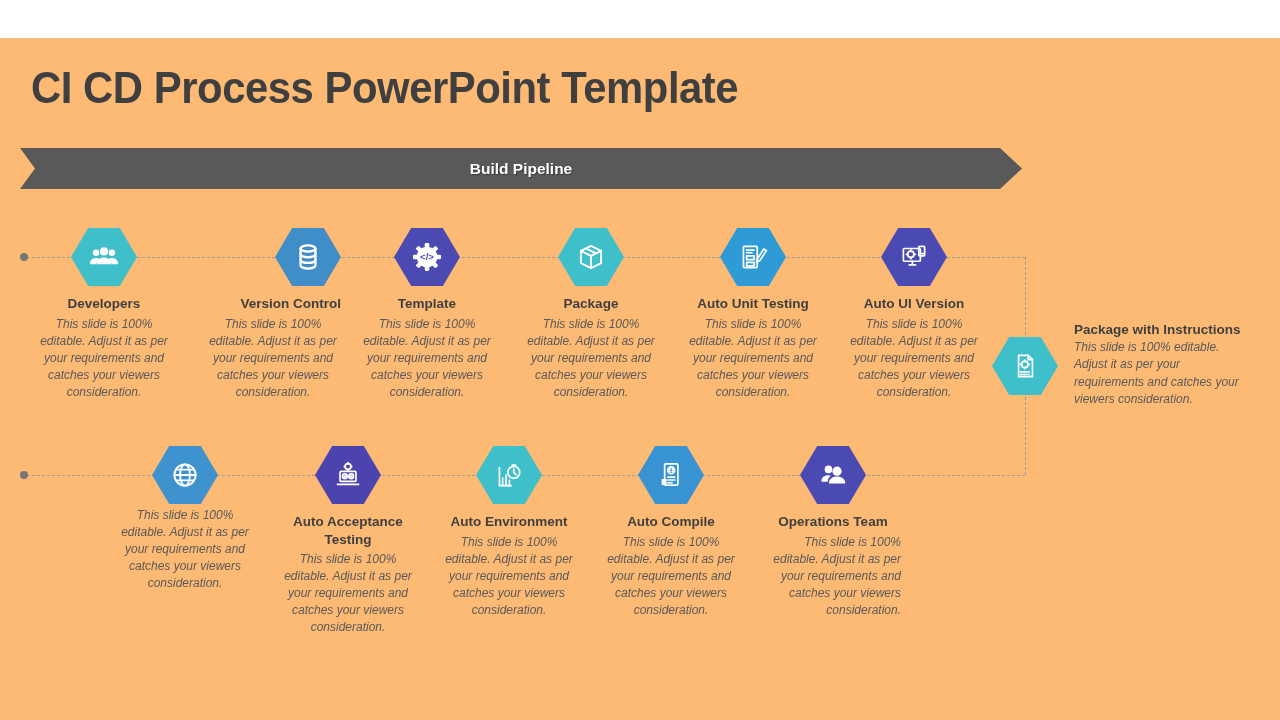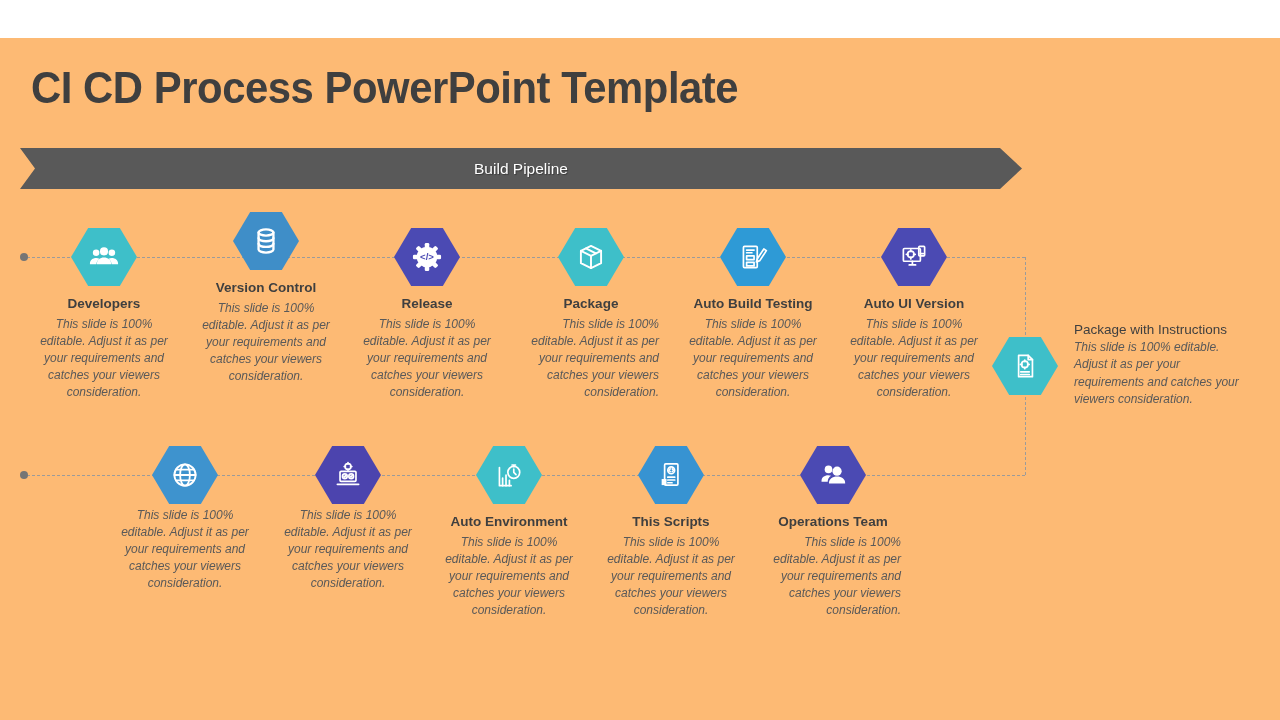--- a/index.html
+++ b/index.html
@@ -9,21 +9,21 @@
   }
   .title {
     position:absolute; left:31px; top:24px;
     font-size:45px; font-weight:bold; color:#3f3f3f;
     letter-spacing:-0.5px; transform:scaleX(.93); transform-origin:left top;
     white-space:nowrap;
   }
   .banner {
     position:absolute; left:20px; width:1002px; height:41px;
     display:flex; align-items:center; justify-content:center;
-    color:#fff; font-weight:normal; font-size:15.5px;
+    color:#fff; font-weight:bold; font-size:15.5px;
     background-color:var(--c,#595959);
     text-shadow:1px 1px 1px rgba(0,0,0,.35);
   }
   .banner-build { top:110px; clip-path:polygon(0 0, calc(100% - 22px) 0, 100% 50%, calc(100% - 22px) 100%, 0 100%, 15px 50%); }
   .banner-release { top:644px; height:39px; clip-path:polygon(22px 0, 100% 0, calc(100% - 15px) 50%, 100% 100%, 22px 100%, 0 50%); }
 
   .line { position:absolute; z-index:1; }
   .line-h { border-top:1px dashed #9b9b9b; height:0; }
   .line-v { border-left:1px dashed #9b9b9b; width:0; }
   .dot { position:absolute; z-index:1; width:8px; height:8px; border-radius:50%; background:#757575; }
@@ -37,21 +37,21 @@
     clip-path:polygon(26% 0%, 74% 0%, 100% 50%, 74% 100%, 26% 100%, 0% 50%);
     background-color:var(--c,#3ebfc9);
     display:flex; align-items:center; justify-content:center;
   }
   .hex svg { display:block; }
   .node-title { margin-top:9px; font-size:13.5px; font-weight:bold; color:#3f3f3f; line-height:1.3; }
   .node-desc  { margin-top:3px; width:136px; font-size:12px; font-style:italic; color:#595959; line-height:1.42; }
 
   .callout-hex { position:absolute; z-index:2; left:992px; top:299px; }
   .callout-text { position:absolute; z-index:2; left:1074px; top:284px; width:192px; text-align:left; }
-  .callout-title { font-size:13.5px; font-weight:normal; color:#3f3f3f; }
+  .callout-title { font-size:13.5px; font-weight:bold; color:#3f3f3f; }
   .callout-desc { margin-top:2px; width:168px; font-size:12px; font-style:italic; color:#595959; line-height:1.45; }
 </style>
 </head>
 <body>
 
 <div class="slide">
 
   <div class="title">CI CD Process PowerPoint Template</div>
 
   <div class="banner banner-build" style="--c: #595959;">
@@ -74,21 +74,21 @@
           <path d="M3.5 22.5v-.9c0-2.9 2.5-4.8 5.6-4.8 1.1 0 2.1.25 2.9.7-1.7 1.2-2.7 3-2.7 5z"></path>
           <path d="M28.5 22.5v-.9c0-2.9-2.5-4.8-5.6-4.8-1.1 0-2.1.25-2.9.7 1.7 1.2 2.7 3 2.7 5z"></path>
           <path d="M9.7 22.5v-.7c0-3.3 2.8-5.4 6.3-5.4s6.3 2.1 6.3 5.4v.7z"></path>
         </g>
       </svg>
     </div>
     <div class="node-title">Developers</div>
     <div class="node-desc">This slide is 100% editable. Adjust it as per your requirements and catches your viewers consideration.</div>
   </div>
 
-  <div class="node" style="left:191px; top:174px;">
+  <div class="node" style="left:191px; top:190px;align-items:flex-end;">
     <div class="hex" style="--c: #3f8ec8;">
       <svg width="34" height="34" viewBox="0 0 32 32">
         <g fill="none" stroke="#fff" stroke-width="2.2" stroke-linecap="round">
           <ellipse cx="16" cy="8" rx="7" ry="2.9"></ellipse>
           <path d="M9 8v16c0 1.6 3.1 2.9 7 2.9s7-1.3 7-2.9V8"></path>
           <path d="M9 13.3c0 1.6 3.1 2.9 7 2.9s7-1.3 7-2.9"></path>
           <path d="M9 18.7c0 1.6 3.1 2.9 7 2.9s7-1.3 7-2.9"></path>
         </g>
       </svg>
     </div>
@@ -108,25 +108,25 @@
             <rect x="14" y="3.5" width="4" height="6" rx="1.2" transform="rotate(45 16 16)"></rect>
             <rect x="14" y="22.5" width="4" height="6" rx="1.2" transform="rotate(45 16 16)"></rect>
             <rect x="3.5" y="14" width="6" height="4" rx="1.2" transform="rotate(45 16 16)"></rect>
             <rect x="22.5" y="14" width="6" height="4" rx="1.2" transform="rotate(45 16 16)"></rect>
           </g>
           <circle cx="16" cy="16" r="9.2"></circle>
           <text x="16" y="18.8" font-size="8.5" font-weight="bold" text-anchor="middle" fill="var(--c)" font-family="Liberation Sans, sans-serif">&lt;/&gt;</text>
         </g>
       </svg>
     </div>
-    <div class="node-title">Release</div>
-    <div class="node-desc">This slide is 100% editable. Adjust it as per your requirements and catches your viewers consideration.</div>
-  </div>
-
-  <div class="node" style="left:516px; top:190px;text-align:right;">
+    <div class="node-title">Template</div>
+    <div class="node-desc">This slide is 100% editable. Adjust it as per your requirements and catches your viewers consideration.</div>
+  </div>
+
+  <div class="node" style="left:516px; top:190px;">
     <div class="hex" style="--c: #3ebfc9;">
       <svg width="34" height="34" viewBox="0 0 32 32">
         <g fill="none" stroke="#fff" stroke-width="1.8" stroke-linejoin="round" stroke-linecap="round">
           <path d="M16 5.5l9.5 4.7v11.6L16 26.5l-9.5-4.7V10.2z"></path>
           <path d="M6.5 10.2L16 14.9l9.5-4.7M16 14.9v11.6"></path>
           <path d="M11.2 7.9l9.4 4.7"></path>
         </g>
       </svg>
     </div>
     <div class="node-title">Package</div>
@@ -138,21 +138,21 @@
       <svg width="34" height="34" viewBox="0 0 32 32">
         <g fill="none" stroke="#fff" stroke-width="1.6" stroke-linejoin="round" stroke-linecap="round">
           <rect x="7" y="6" width="13" height="20" rx="1"></rect>
           <path d="M10 9.5h7M10 12h5"></path>
           <rect x="10" y="15" width="7" height="3.4"></rect>
           <rect x="10" y="21" width="7" height="3.4"></rect>
           <path d="M20 17.8L26.2 8.4l2.4 1.6-6.2 9.4-3.2 1.3z"></path>
         </g>
       </svg>
     </div>
-    <div class="node-title">Auto Build Testing</div>
+    <div class="node-title">Auto Unit Testing</div>
     <div class="node-desc">This slide is 100% editable. Adjust it as per your requirements and catches your viewers consideration.</div>
   </div>
 
   <div class="node" style="left:839px; top:190px;">
     <div class="hex" style="--c: #4b4ab3;">
       <svg width="34" height="34" viewBox="0 0 32 32">
         <g fill="none" stroke="#fff" stroke-width="1.6" stroke-linejoin="round" stroke-linecap="round">
           <rect x="6" y="8" width="16" height="12" rx="1"></rect>
           <path d="M11.5 23.5h6M14.5 20v3.5"></path>
           <circle cx="13" cy="13.5" r="3"></circle>
@@ -203,20 +203,21 @@
           <path d="M16 4.4v1.2M16 10.4v1.2M12.4 8h1.2M18.4 8h1.2"></path>
           <rect x="8.5" y="12.5" width="15" height="9.5" rx="1"></rect>
           <circle cx="13" cy="17.2" r="2.2"></circle>
             <path d="M12.2 17.2l.6.7 1.1-1.3"></path>
           <circle cx="19" cy="17.2" r="2.2"></circle>
             <path d="M18.2 17.2l.6.7 1.1-1.3"></path>
           <path d="M6 24.8h20"></path>
         </g>
       </svg>
     </div>
+    <div class="node-title">Auto Acceptance Testing</div>
     <div class="node-desc">This slide is 100% editable. Adjust it as per your requirements and catches your viewers consideration.</div>
   </div>
 
   <div class="node" style="left:434px; top:408px;">
     <div class="hex" style="--c: #3ebfc9;">
       <svg width="34" height="34" viewBox="0 0 32 32">
         <g fill="none" stroke="#fff" stroke-width="1.6" stroke-linecap="round" stroke-linejoin="round">
           <path d="M7 9v17h11"></path>
           <path d="M10 26v-7M13.2 26v-10M16.4 26v-5"></path>
           <circle cx="20.5" cy="13.5" r="5.6"></circle>
@@ -234,21 +235,21 @@
       <svg width="34" height="34" viewBox="0 0 32 32">
         <g fill="none" stroke="#fff" stroke-width="1.6" stroke-linejoin="round" stroke-linecap="round">
           <rect x="10" y="5.5" width="12.5" height="20" rx="1"></rect>
           <circle cx="16.2" cy="11.5" r="3.2"></circle>
           <path d="M15.2 10.3l-1.1 1.2 1.1 1.2M17.2 10.3l1.1 1.2-1.1 1.2"></path>
           <path d="M13 18h6.5M13 20.7h6.5M13 23.3h4"></path>
           <rect x="7.2" y="19.8" width="4.6" height="5.7" fill="#fff" stroke="none"></rect>
         </g>
       </svg>
     </div>
-    <div class="node-title">This Scripts</div>
+    <div class="node-title">Auto Compile</div>
     <div class="node-desc">This slide is 100% editable. Adjust it as per your requirements and catches your viewers consideration.</div>
   </div>
 
   <div class="node" style="left:758px; top:408px;text-align:right;">
     <div class="hex" style="--c: #4b4ab3;">
       <svg width="36" height="36" viewBox="0 0 32 32">
         <g fill="#fff">
           <circle cx="12" cy="11" r="3.4"></circle>
           <path d="M5.8 22v-.7c0-3 2.6-5 5.9-5 .9 0 1.8.15 2.6.45-1.9 1.15-3 3.05-3 5.25v0z"></path>
           <circle cx="19.6" cy="12.6" r="4.1"></circle>

